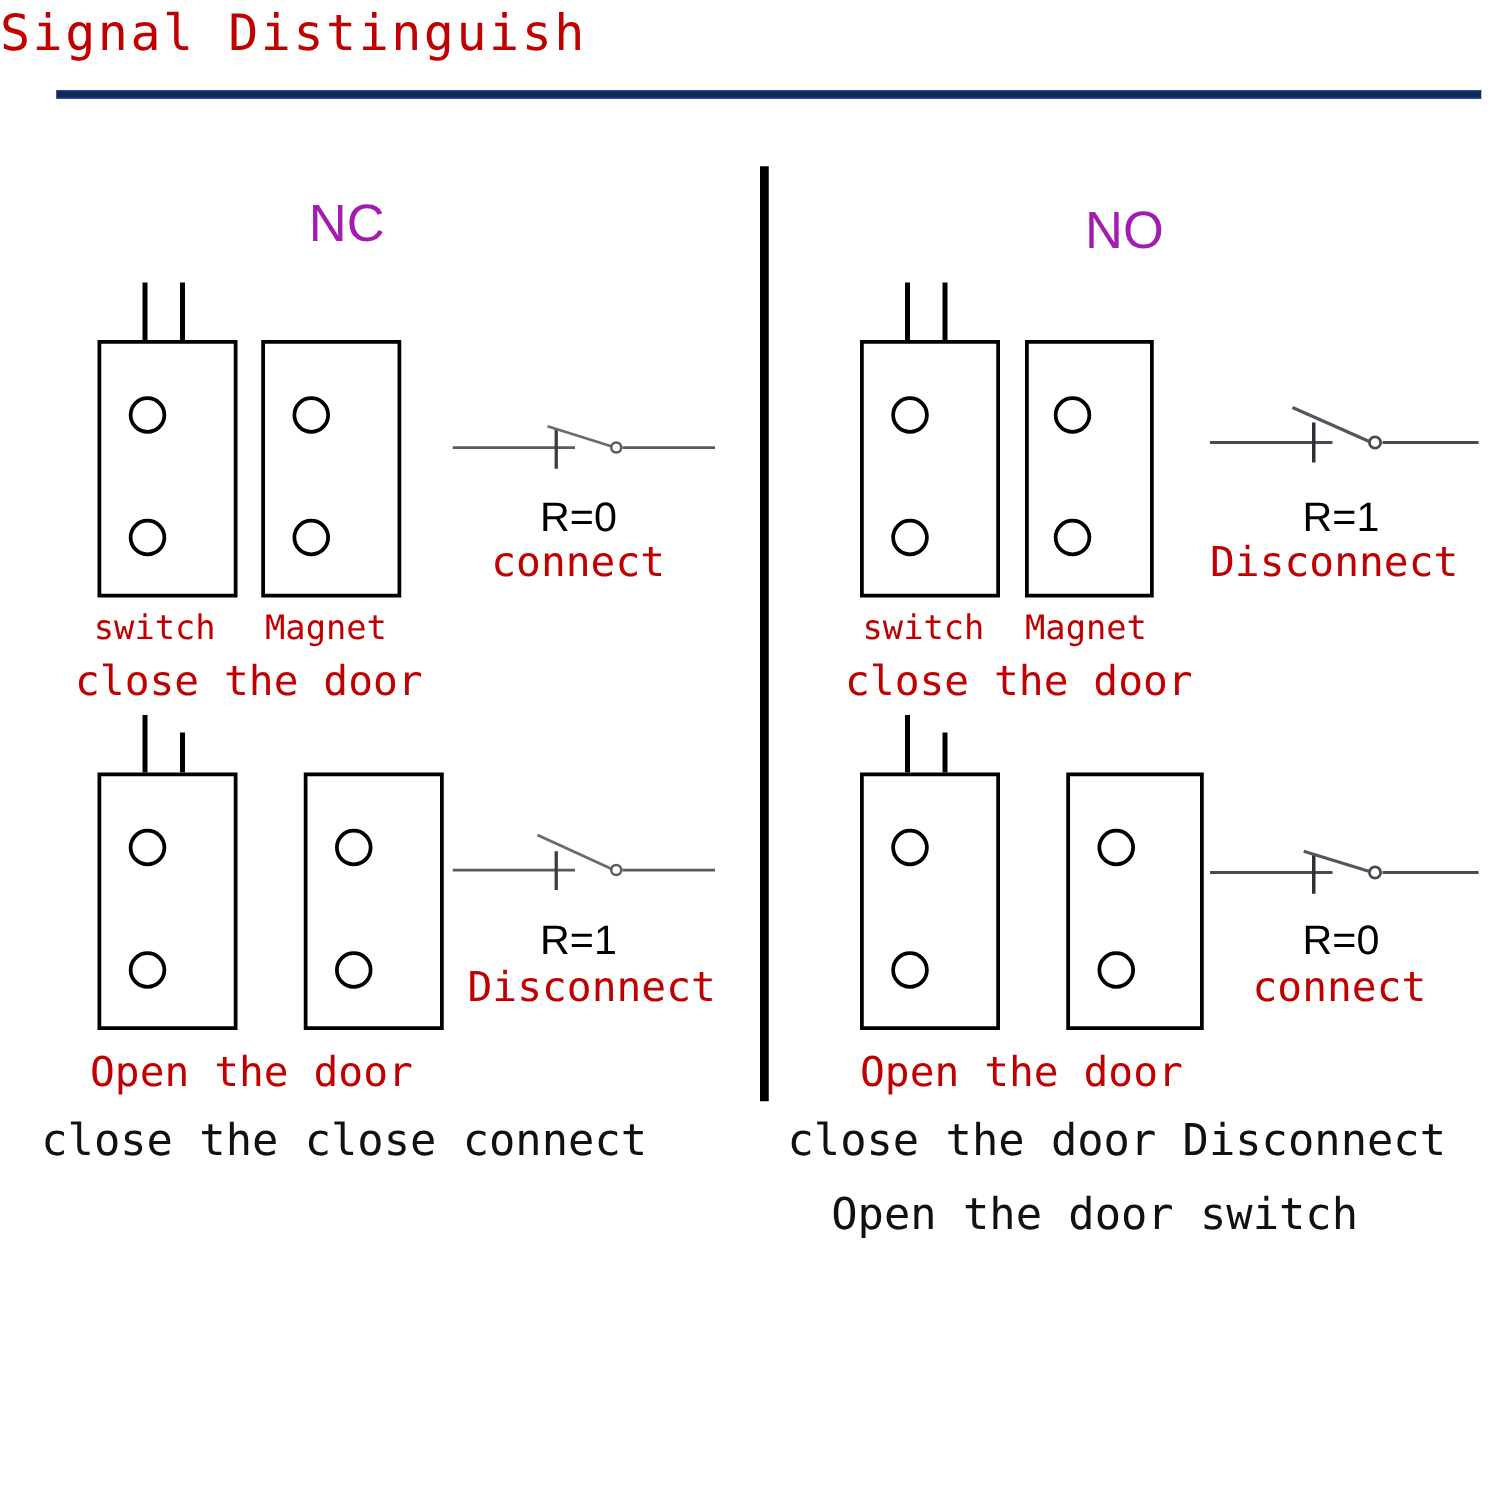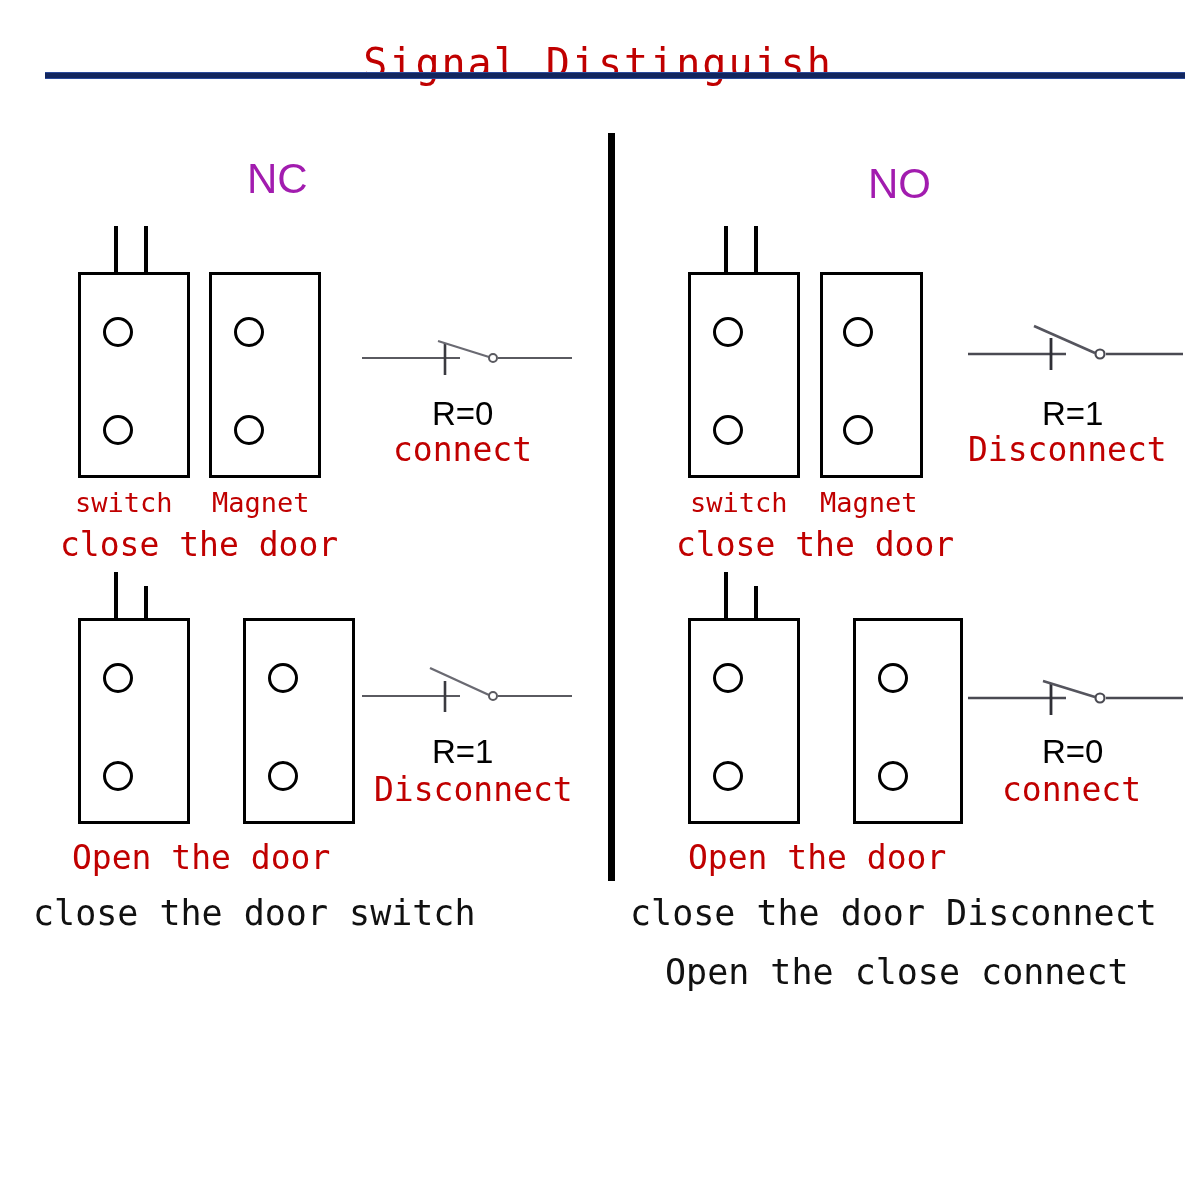--- a/index.html
+++ b/index.html
@@ -15,27 +15,25 @@
     overflow: hidden;
     font-family: "Liberation Serif", serif;
   }
 
   
   .title {
     position: absolute;
     left: 0;
     top: 4px;
     width: 1196px;
-    text-align: center;
     color: #C00000;
     font-family: "DejaVu Sans Mono", monospace;
     font-size: 40px;
     letter-spacing: 2px;
     white-space: nowrap;
-    margin-top: 36px;
   }
   .title-rule {
     position: absolute;
     left: 45px;
     top: 72px;
     width: 1140px;
     height: 7px;
     background: #12265E;
     border-top: 1px solid #2B4A9B;
     border-bottom: 1px solid #2B4A9B;
@@ -188,21 +186,21 @@
     <line x1="0" y1="36" x2="98" y2="36" stroke="#5a5a60" stroke-width="2.2"></line>
     <line x1="83" y1="21" x2="83" y2="52" stroke="#3a3a40" stroke-width="2.6"></line>
     <line x1="68" y1="8" x2="127" y2="35" stroke="#6a6a72" stroke-width="2.4"></line>
     <circle cx="131" cy="36" r="4" fill="none" stroke="#5a5a60" stroke-width="2"></circle>
     <line x1="136" y1="36" x2="210" y2="36" stroke="#5a5a60" stroke-width="2.2"></line>
   </svg>
 
   <div class="r-label" style="left:432px; top:733px;">R=1</div>
   <div class="red-med" style="left:374px; top:770px;">Disconnect</div>
 
-  <div class="summary-line" style="left:33px; top:893px;">close the door switch</div>
+  <div class="summary-line" style="left:33px; top:893px;">close the close connect</div>
 
   <div class="col-heading" style="left:868px; top:160px;">NO</div>
 
   <div class="wire" style="left:724px; top:226px; height:48px;"></div>
   <div class="wire" style="left:754px; top:226px; height:48px;"></div>
 
   <div class="sensor-box" style="left:688px; top:272px; width:112px; height:206px;">
     <div class="hole" style="left:22px; top:42px;"></div>
     <div class="hole" style="left:22px; top:140px;"></div>
   </div>
@@ -245,15 +243,15 @@
     <line x1="83" y1="18" x2="83" y2="50" stroke="#2f2f36" stroke-width="2.8"></line>
     <line x1="75" y1="16" x2="127" y2="32" stroke="#55555e" stroke-width="2.4"></line>
     <circle cx="132" cy="33" r="4.5" fill="none" stroke="#4a4a52" stroke-width="2.2"></circle>
     <line x1="138" y1="33" x2="215" y2="33" stroke="#4a4a52" stroke-width="2.4"></line>
   </svg>
 
   <div class="r-label" style="left:1042px; top:733px;">R=0</div>
   <div class="red-med" style="left:1002px; top:770px;">connect</div>
 
   <div class="summary-line" style="left:630px; top:893px;">close the door Disconnect</div>
-  <div class="summary-line" style="left:665px; top:952px;">Open the close connect</div>
+  <div class="summary-line" style="left:665px; top:952px;">Open the door switch</div>
 
 </div>
 
 </body></html>

